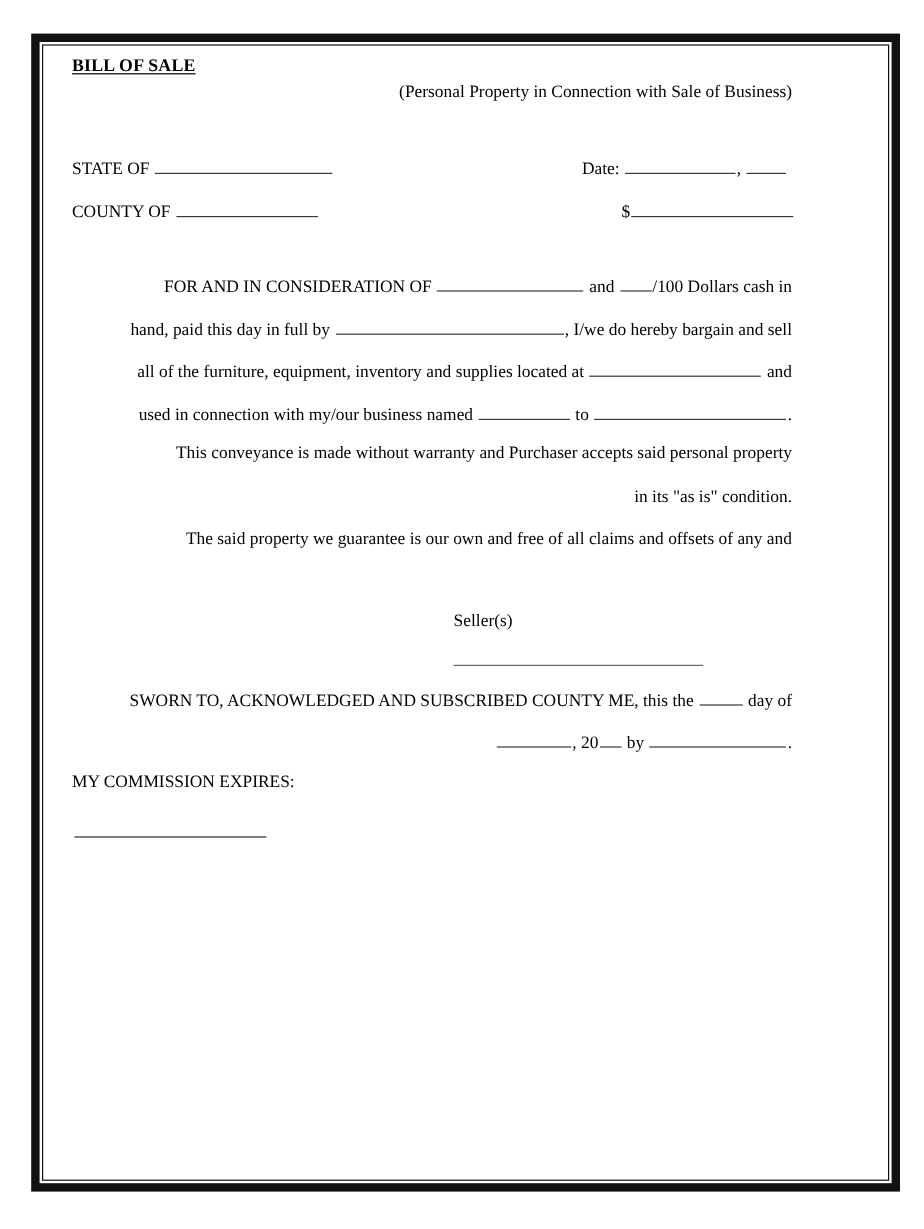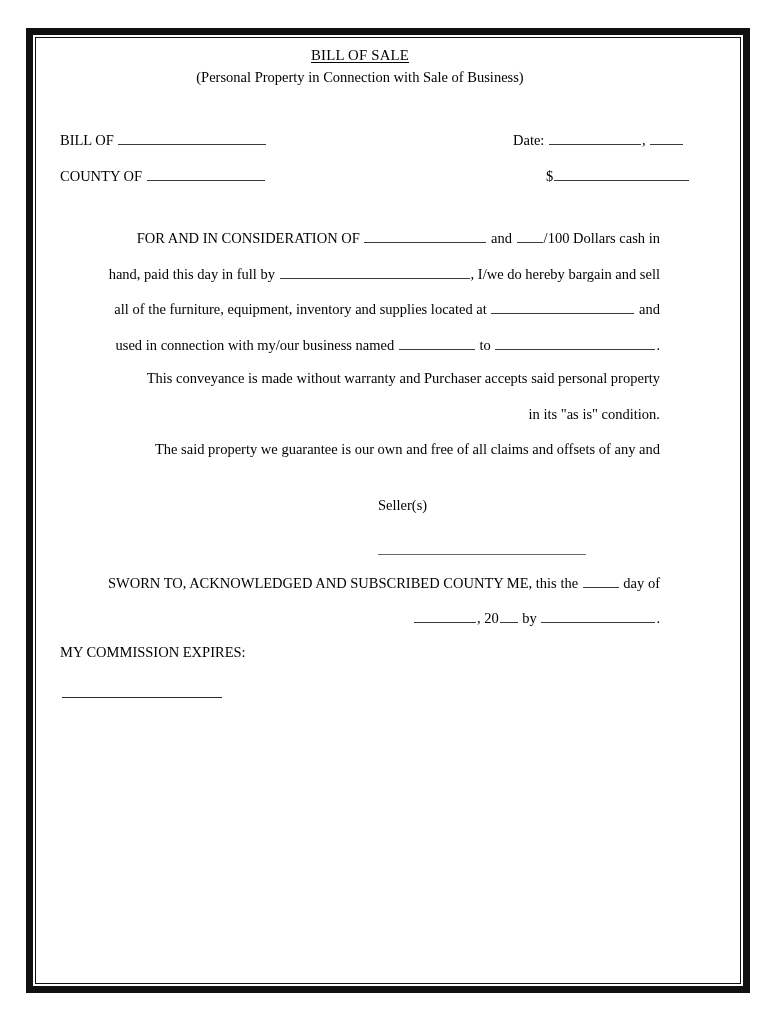--- a/index.html
+++ b/index.html
@@ -39,47 +39,47 @@
   #content {
     position: absolute;
     left: 60px;
     top: 48px;
     width: 600px;
     font-size: 14.5px;
     line-height: 1;
   }
 
   .doc-title {
-    text-align: center;
-    font-weight: normal;
+    text-align: left;
+    font-weight: bold;
     font-size: 14.8px;
     letter-spacing: .2px;
     margin: 0;
   }
   .doc-title span.u {
     text-decoration: underline;
     text-underline-offset: 2px;
   }
   .doc-subtitle {
-    text-align: center;
+    text-align: right;
     font-size: 14.5px;
     margin: 7px 0 0 0;
   }
 
   .spacer-lg { height: 47px; }
   .spacer-md { height: 26px; }
 
   
   .head-row {
     position: relative;
     height: 36px;
     font-size: 14.5px;
   }
   .head-left { position: absolute; left: 0; top: 0; white-space: nowrap; }
-  .head-right { position: absolute; top: 0; white-space: nowrap; margin-left: 28px; }
+  .head-right { position: absolute; top: 0; white-space: nowrap; }
 
   
   .line {
     height: 35.5px;
     font-size: 14.5px;
     white-space: nowrap;
     text-align: right;
   }
   .indent { display: inline-block; width: 46px; }
 
@@ -114,21 +114,21 @@
 </div>
 
 <div id="content">
 
   <div class="doc-title"><span class="u">BILL OF SALE</span></div>
   <div class="doc-subtitle">(Personal Property in Connection with Sale of Business)</div>
 
   <div class="spacer-lg"></div>
 
   <div class="head-row">
-    <span class="head-left"><span>BILL OF</span> <span class="blank" style="width:148px"></span></span>
+    <span class="head-left"><span>STATE OF</span> <span class="blank" style="width:148px"></span></span>
     <span class="head-right" style="left:425px"><span>Date:</span> <span class="blank" style="width:92px"></span><span>,</span> <span class="blank" style="width:33px"></span></span>
   </div>
 
   <div class="head-row">
     <span class="head-left"><span>COUNTY OF</span> <span class="blank" style="width:118px"></span></span>
     <span class="head-right" style="left:458px"><span>$</span><span class="blank" style="width:135px"></span></span>
   </div>
 
   <div class="spacer-md"></div>
 
@@ -145,21 +145,21 @@
   <div>
     <div class="line"><span class="indent"></span><span>This conveyance is made without warranty and Purchaser accepts said personal property</span></div>
     <div class="line"><span>in its "as is" condition.</span></div>
   </div>
 
   <div>
     <div class="line"><span class="indent"></span><span>The said property we guarantee is our own and free of all claims and offsets of any and</span></div>
   </div>
 
   <div class="sig-block" style="height:96px">
-    <span class="sig-label" style="left:318px; top:20px">Seller(s)</span>
+    <span class="sig-label" style="left:318px; top:33px">Seller(s)</span>
     <span class="sig-rule" style="left:318px; top:76px; width:208px"></span>
   </div>
 
   <div>
     <div class="line"><span>SWORN TO, ACKNOWLEDGED AND SUBSCRIBED COUNTY ME, this the</span> <span class="blank" style="width:36px"></span> <span>day of</span></div>
     <div class="line"><span class="blank" style="width:62px"></span><span>, 20</span><span class="blank" style="width:18px"></span> <span>by</span> <span class="blank" style="width:114px"></span><span>.</span></div>
   </div>
 
 
   <div class="sig-block" style="height:80px">

